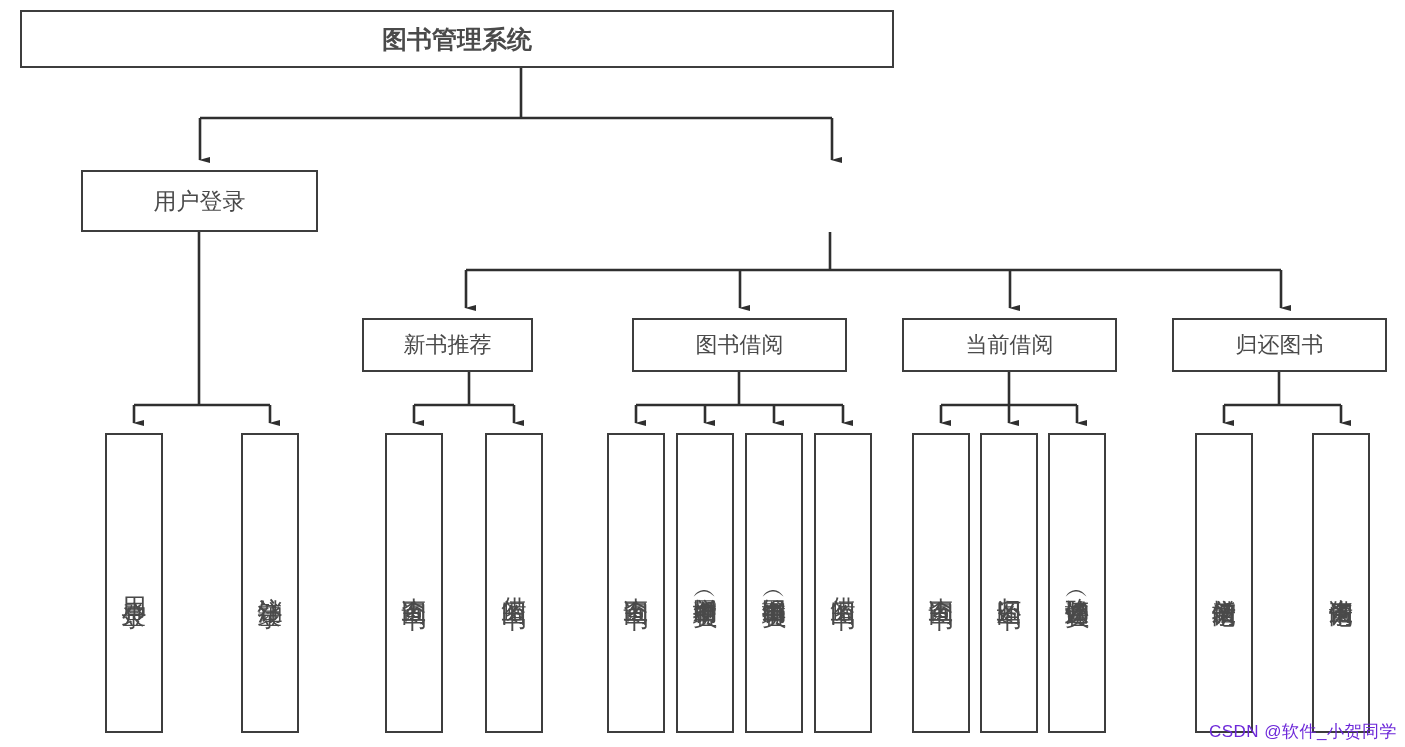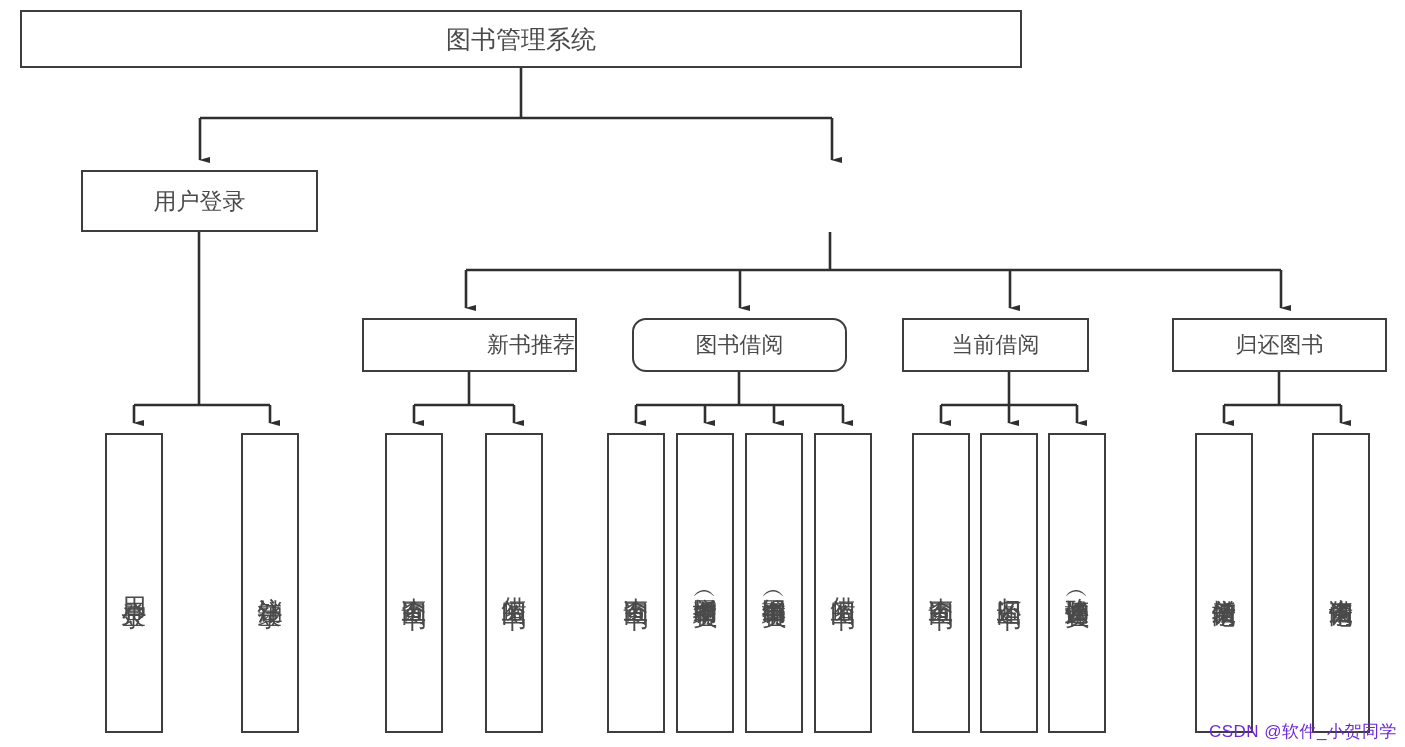--- a/index.html
+++ b/index.html
@@ -31,35 +31,35 @@
     justify-content:center;
     z-index:2;
   }
   .node .lbl{
     color:#4a4a4a;
     line-height:1.06;
     white-space:pre;
     text-align:center;
   }
   
-  .node.root{ left:20px; top:10px; width:1002px; height:58px; }
+  .node.root{ left:20px; top:10px; width:874px; height:58px;font-weight:bold; }
   .node.root .lbl{ font-size:25px; }
 
   
   .node.lvl2{ height:62px; }
   .node.lvl2 .lbl{ font-size:23px; }
   .node.n-user-login{  left:81px;  top:170px; width:237px; }
   .node.n-book-manage{ left:712px; top:170px; width:235px; }
 
   
   .node.lvl3{ top:318px; height:54px; }
   .node.lvl3 .lbl{ font-size:22px; }
-  .node.n-new-rec{   left:362px;  width:215px;justify-content:flex-end; }
-  .node.n-borrow{    left:632px;  width:215px;border-radius:14px; }
-  .node.n-current{   left:902px;  width:187px; }
+  .node.n-new-rec{   left:362px;  width:171px; }
+  .node.n-borrow{    left:632px;  width:215px; }
+  .node.n-current{   left:902px;  width:215px; }
   .node.n-record{    left:1172px; width:215px; }
 
   
   .node.leaf{
     top:433px;
     height:300px;
     width:58px;
     align-items:center;
     justify-content:center;
   }

